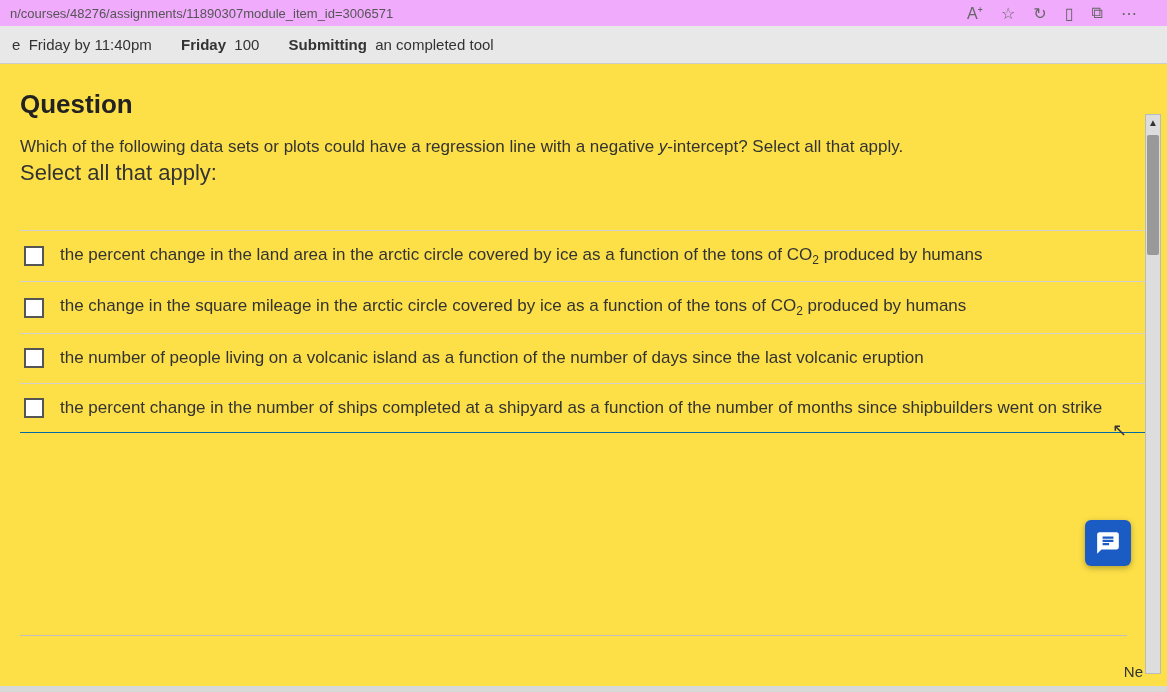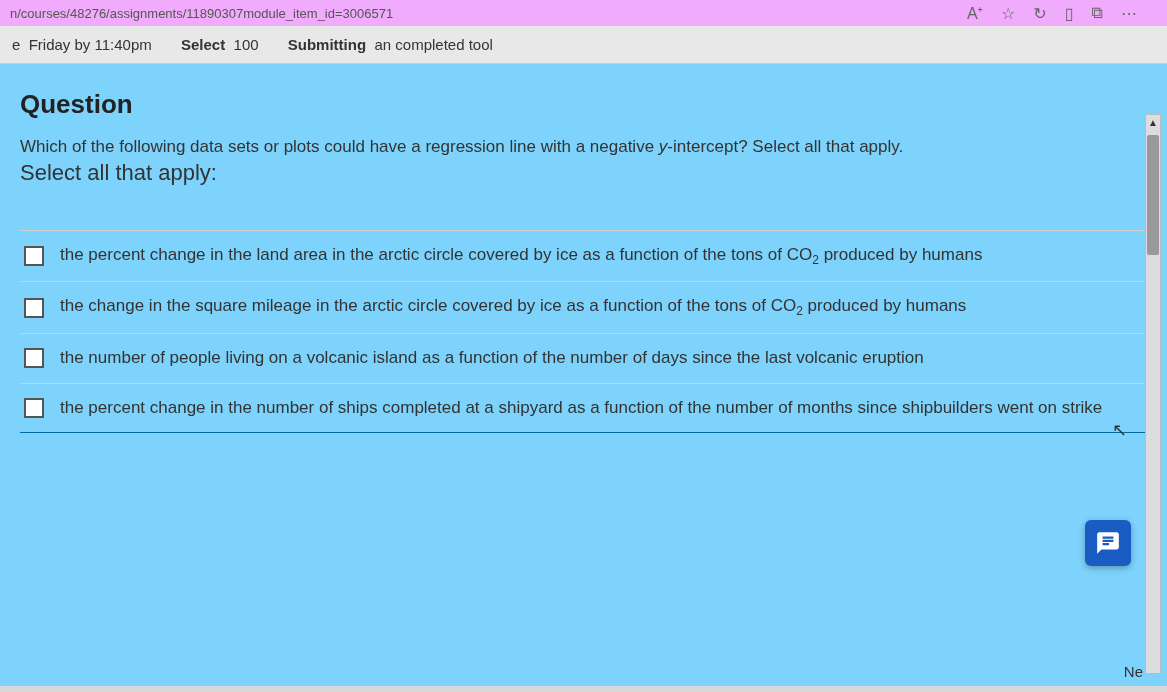--- a/index.html
+++ b/index.html
@@ -31,21 +31,21 @@
     }
     .assignment-header {
       background: #e8e8e8;
       padding: 10px 12px;
       font-size: 15px;
       color: #333;
       border-bottom: 1px solid #ccc;
     }
     .assignment-header b { font-weight: 700; }
     .content-wrap {
-      background: #7dd3fc;
+      background: #fde047;
       padding: 25px 20px 0 20px;
       height: calc(100% - 70px);
       position: relative;
     }
     .question-title {
       font-size: 26px;
       font-weight: 600;
       color: #222;
       margin-bottom: 14px;
     }
@@ -160,21 +160,21 @@
     <span>▯</span>
     <span>⧉</span>
     <span>⋯</span>
   </div>
 </div>
 
 <div class="assignment-header">
   <span>e</span>&nbsp;
   <span>Friday by 11:40pm</span>
   &nbsp;&nbsp;&nbsp;&nbsp;&nbsp;
-  <b>Select</b>&nbsp;
+  <b>Friday</b>&nbsp;
   <span>100</span>
   &nbsp;&nbsp;&nbsp;&nbsp;&nbsp;
   <b>Submitting</b>&nbsp;
   <span>an completed tool</span>
 </div>
 
 <div class="content-wrap">
   <div class="question-title">Question</div>
   <div class="question-text">
     <span>Which of the following data sets or plots could have a regression line with a negative </span><span class="italic">y</span><span>-intercept? Select all that apply.</span>

